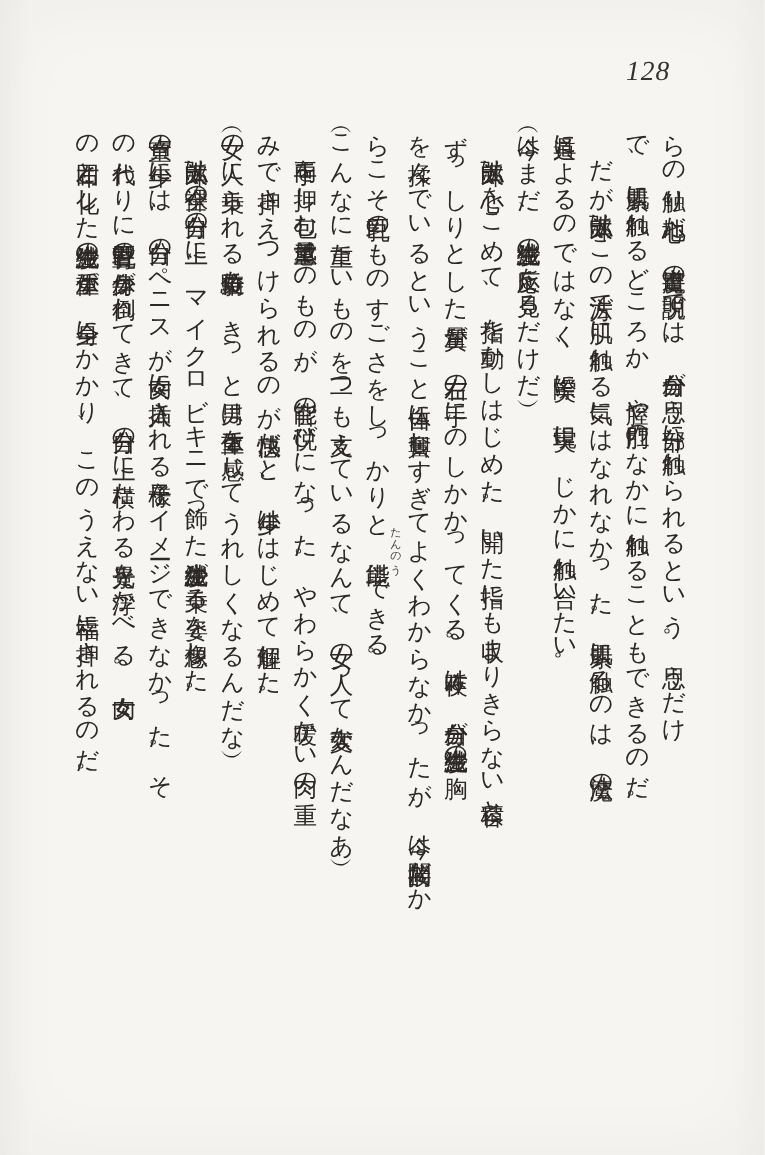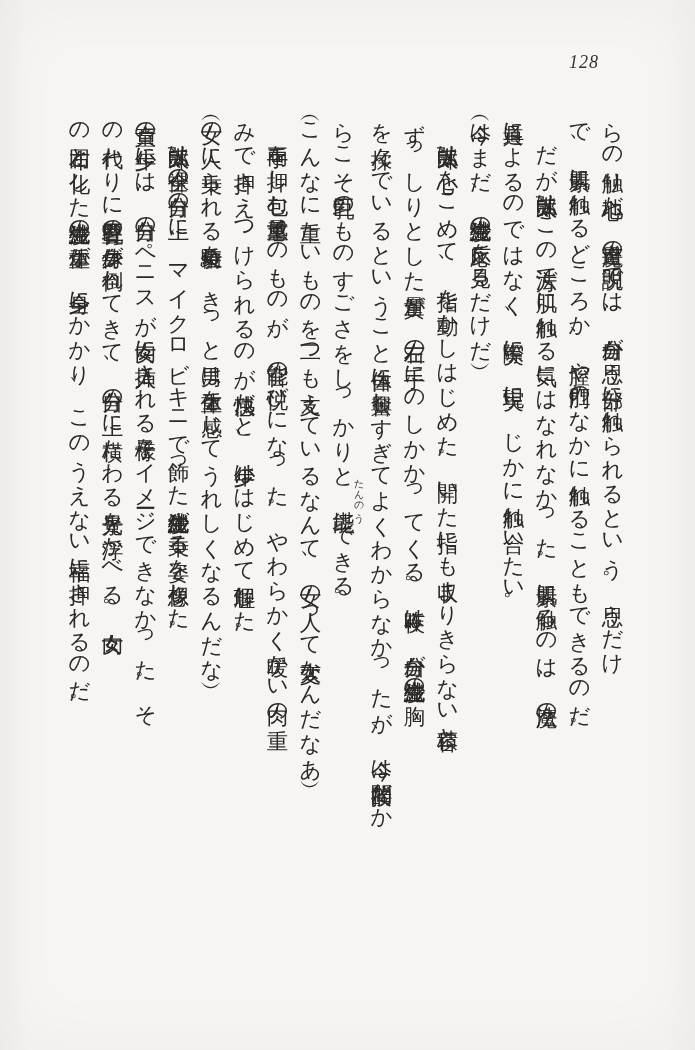--- a/index.html
+++ b/index.html
@@ -13,21 +13,21 @@
   }
   .page {
     position: absolute;
     inset: 0;
     box-shadow: inset 0 0 70px rgba(60,55,50,0.04);
   }
   .page-number {
     position: absolute;
     top: 52px;
     left: 569px;
-    font-size: 18px;
+    font-size: 25px;
     font-style: italic;
     letter-spacing: 1px;
     color: #35312e;
   }
   .text-block {
     position: absolute;
     top: 108px;
     right: 67px;
     width: 561px;
     height: 852px;

